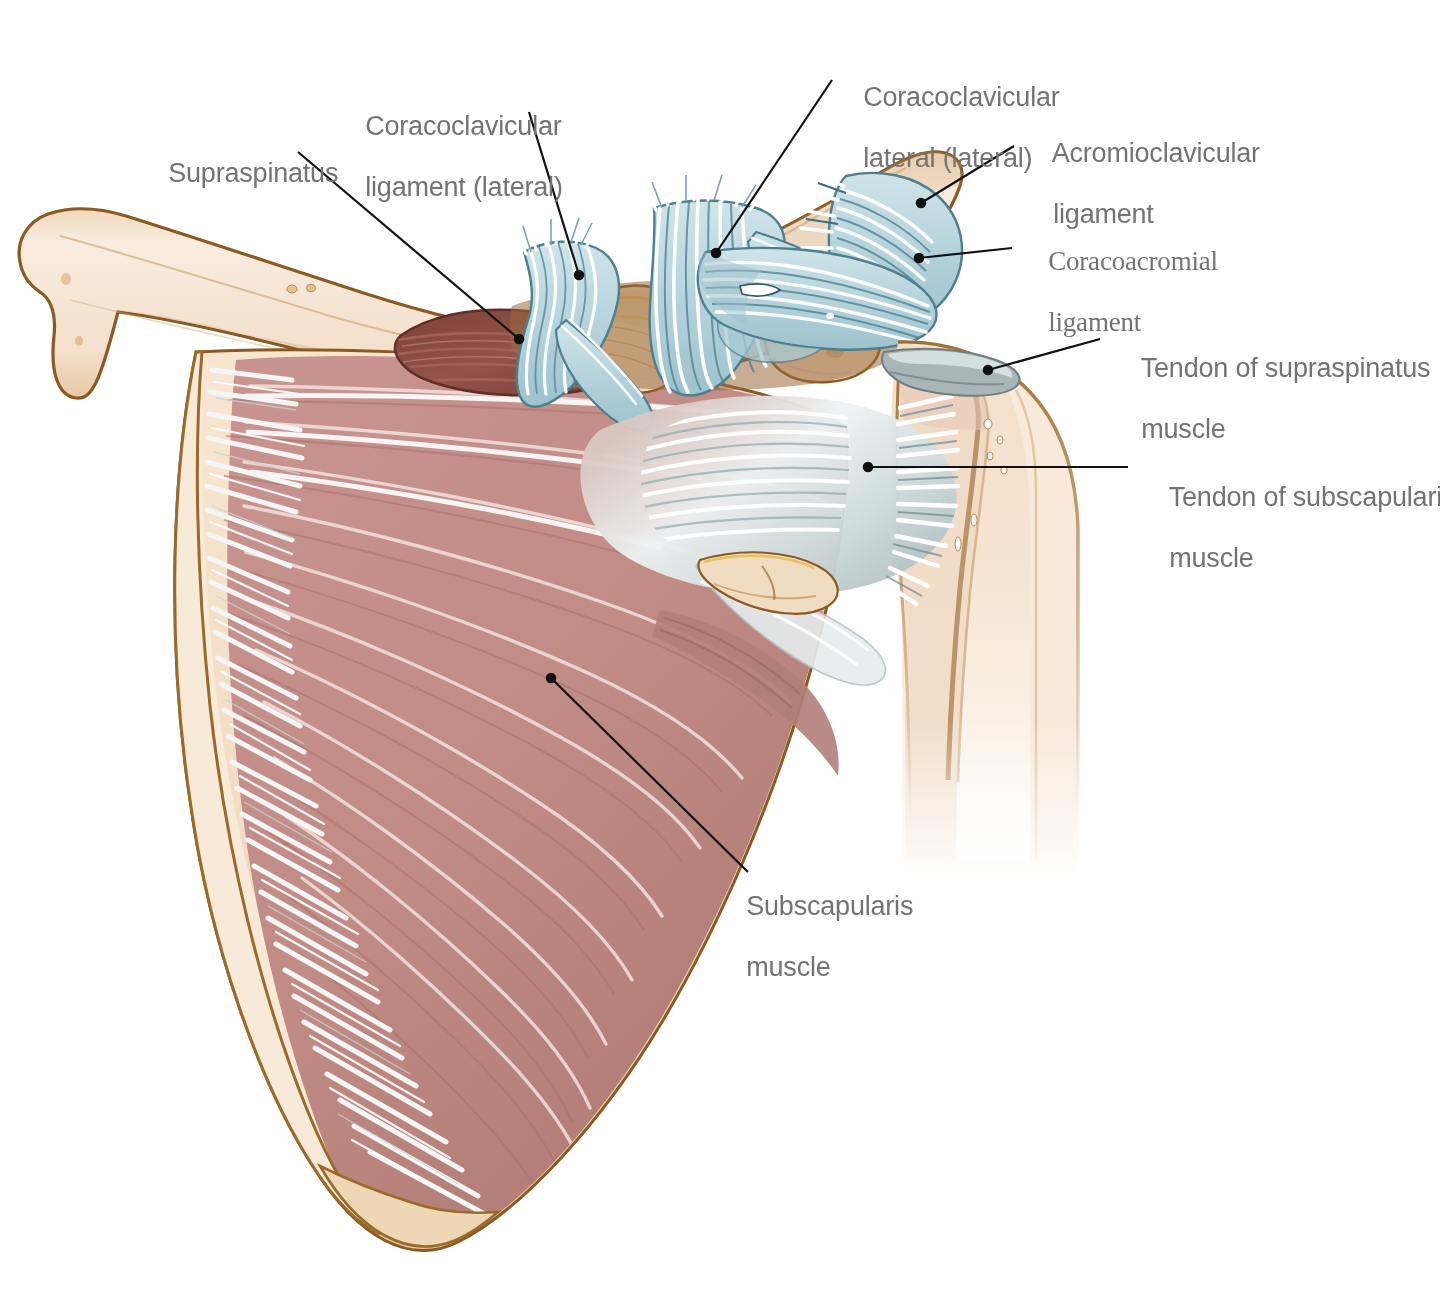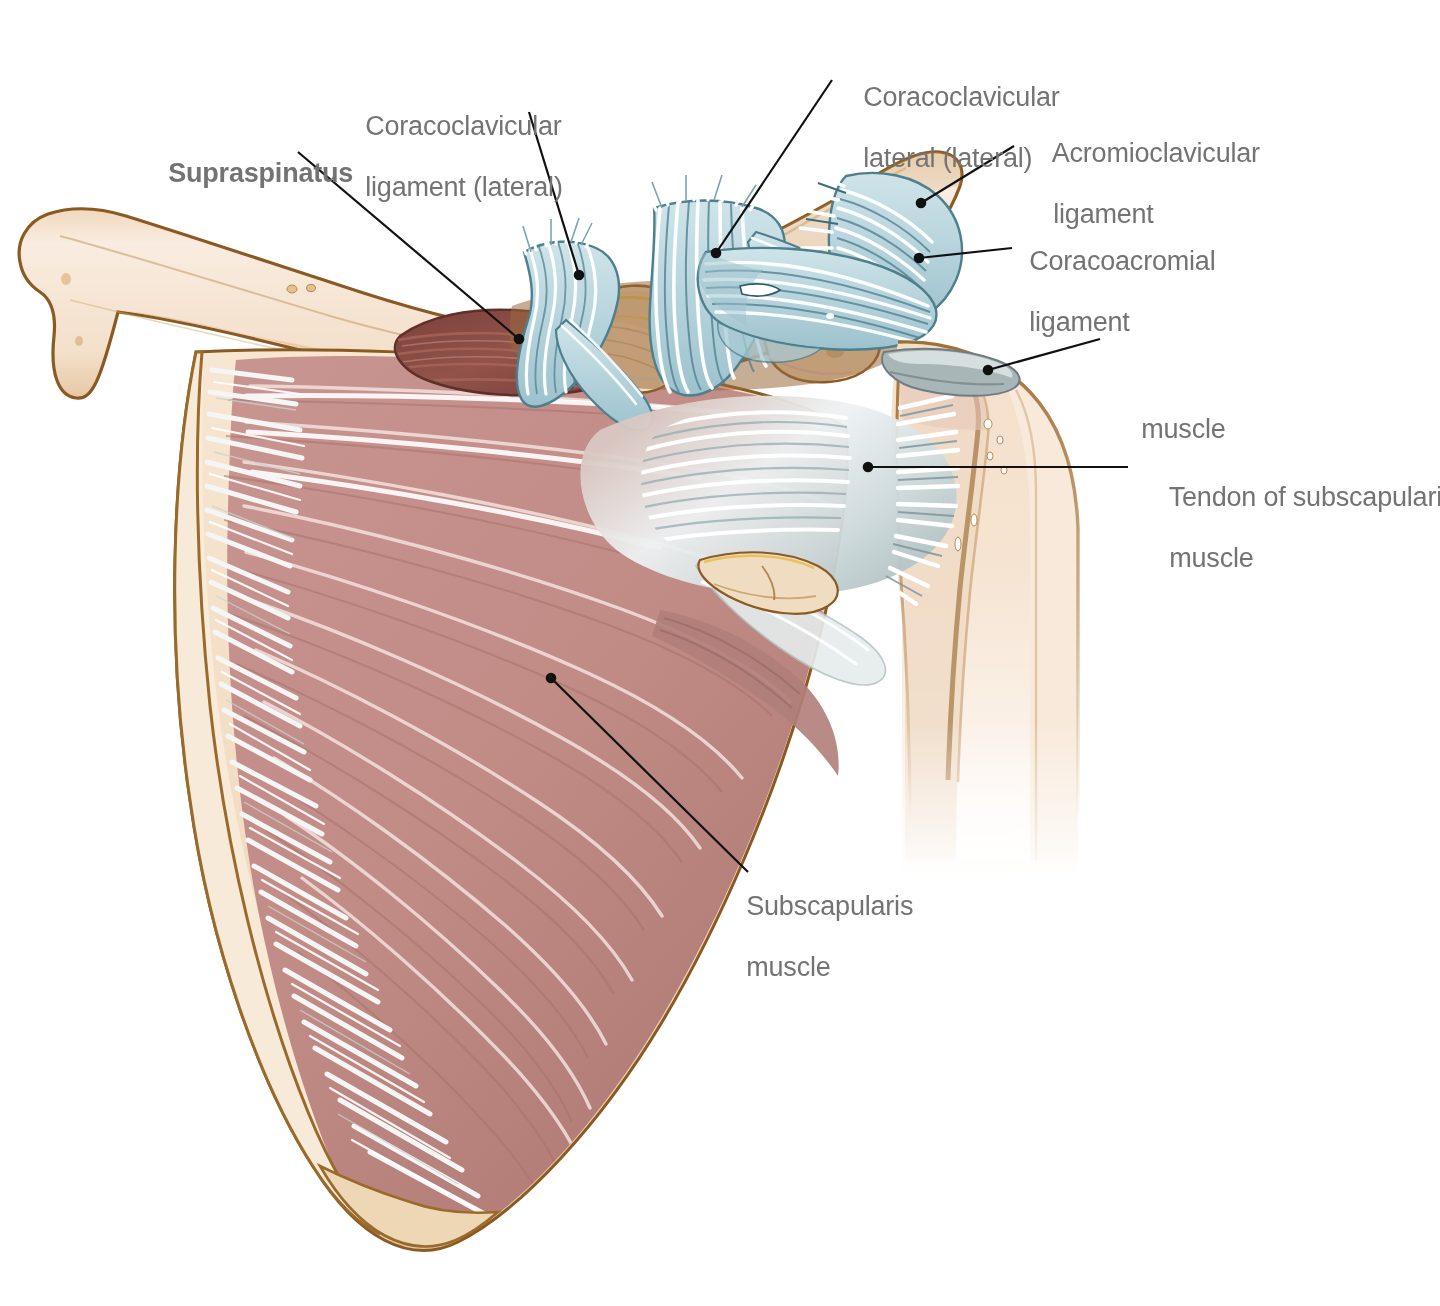--- a/index.html
+++ b/index.html
@@ -568,46 +568,46 @@
         <circle cx="919" cy="258" r="4.2" fill="#111111"></circle>
         <line x1="1100" y1="339" x2="988" y2="370" stroke="#111111" stroke-width="2.2"></line>
         <circle cx="988" cy="370" r="4.2" fill="#111111"></circle>
         <line x1="1128" y1="467" x2="868" y2="467" stroke="#111111" stroke-width="2.2"></line>
         <circle cx="868" cy="467" r="4.2" fill="#111111"></circle>
         <line x1="748" y1="872" x2="551" y2="678" stroke="#111111" stroke-width="2.2"></line>
         <circle cx="551" cy="678" r="4.2" fill="#111111"></circle>
       </g>
   </svg>
 
-  <div class="lbl" style="left:139px;top:128px;font-weight:bold;">
+  <div class="lbl" style="left:139px;top:128px;">
     <span>Supraspinatus</span>
   </div>
 
   <div class="lbl" style="left:336px;top:81px;">
     <span>Coracoclavicular</span><br>
     <span>ligament (lateral)</span>
   </div>
 
   <div class="lbl" style="left:834px;top:52px;">
     <span>Coracoclavicular</span><br>
     <span>lateral (lateral)</span>
   </div>
 
   <div class="lbl" style="left:1024px;top:108px;">
     <span>Acromioclavicular</span><br>
     <span>ligament</span>
   </div>
 
-  <div class="lbl" style="left:1000px;top:216px;">
+  <div class="lbl" style="left:1022px;top:216px;font-family:Liberation Serif, serif;">
     <span>Coracoacromial</span><br>
     <span>ligament</span>
   </div>
 
   <div class="lbl" style="left:1112px;top:323px;">
-    <br>
+    <span>Tendon of supraspinatus</span><br>
     <span>muscle</span>
   </div>
 
   <div class="lbl" style="left:1140px;top:452px;">
     <span>Tendon of subscapularis</span><br>
     <span>muscle</span>
   </div>
 
   <div class="lbl" style="left:717px;top:861px;">
     <span>Subscapularis</span><br>

